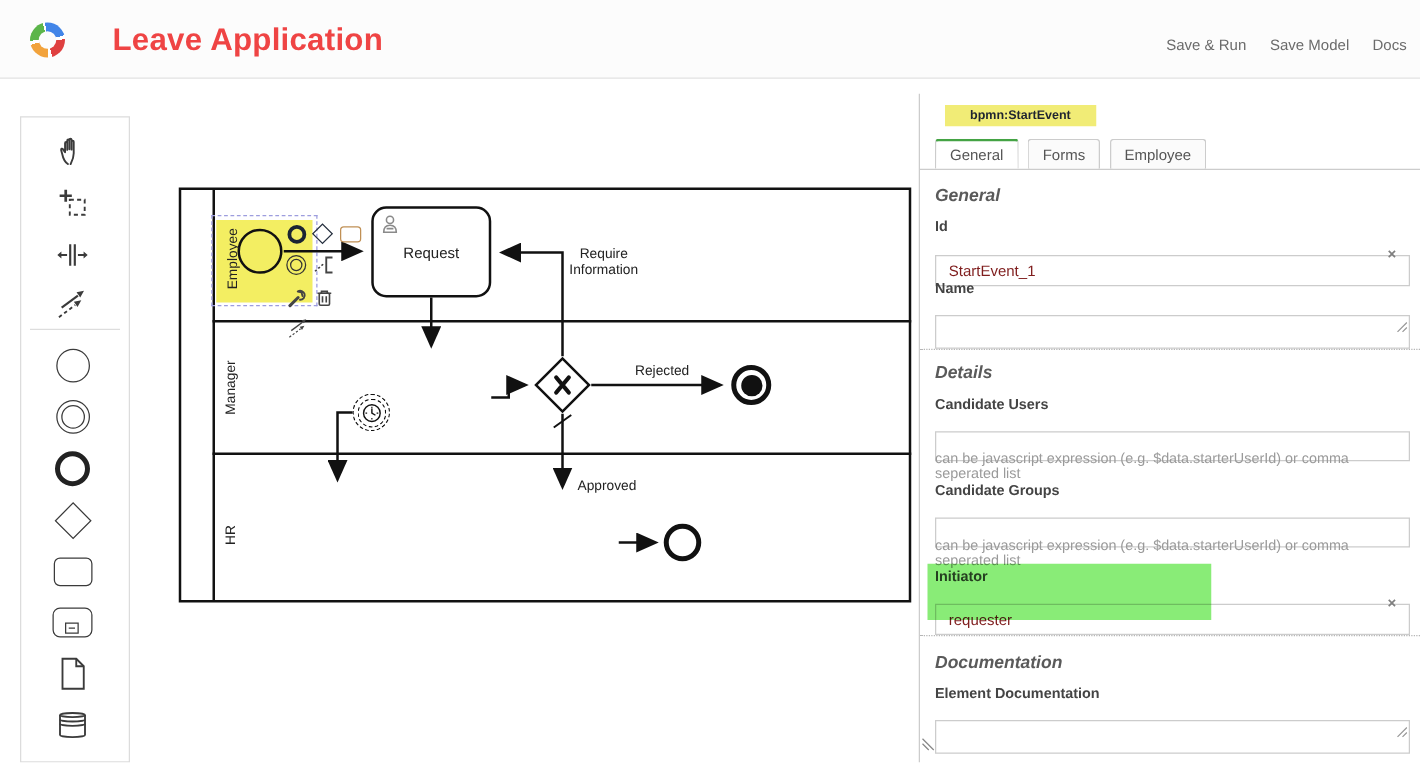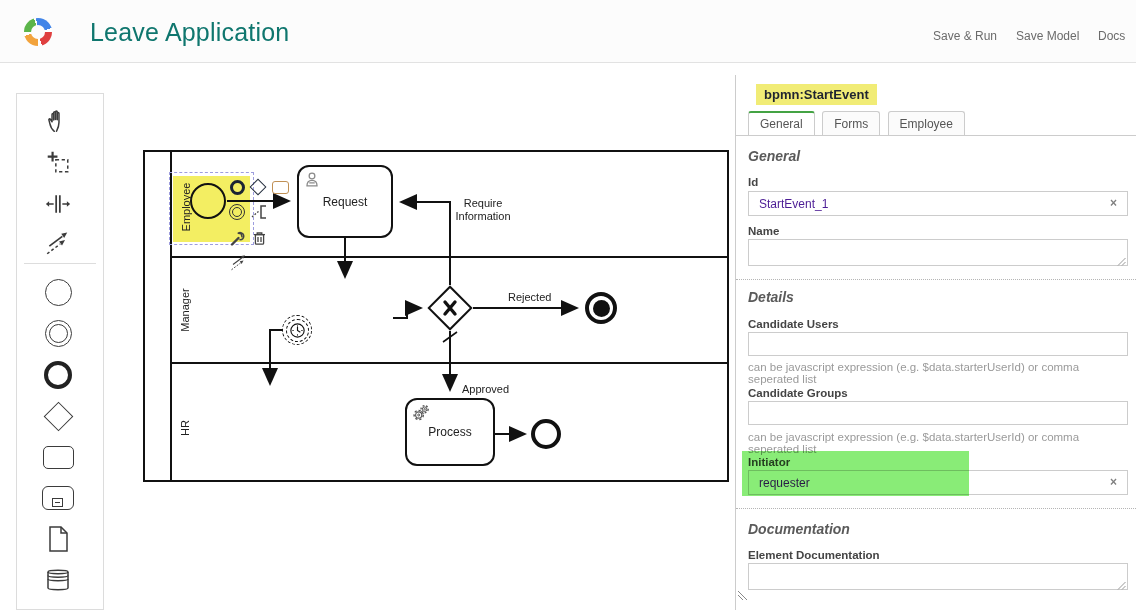--- a/index.html
+++ b/index.html
@@ -6,21 +6,21 @@
   html,body { width:1136px; height:610px; overflow:hidden; background:#fff;
     font-family:"Liberation Sans", sans-serif; }
   #app { position:relative; width:1136px; height:610px; background:#fff; }
 
   
   .header { position:absolute; left:0; top:0; width:1136px; height:63px;
     background:#fcfcfc; border-bottom:1px solid #e2e2e2; }
   .logo { position:absolute; left:24px; top:18px; width:28px; height:28px; border-radius:50%;
     background:conic-gradient(from -8deg,#4285e8 0deg 82deg,#fff 82deg 96deg,#df4040 96deg 172deg,#fff 172deg 186deg,#f2a33c 186deg 262deg,#fff 262deg 276deg,#5cb54a 276deg 352deg,#fff 352deg 360deg); }
   .logo-hole { position:absolute; left:7px; top:7px; width:14px; height:14px; border-radius:50%; background:#fcfcfc; }
-  .app-title { position:absolute; left:90px; top:18px; font-size:25px; color:#0f766e; font-weight:400; letter-spacing:.2px; }
+  .app-title { position:absolute; left:90px; top:18px; font-size:25px; color:#ef4444; font-weight:700; letter-spacing:.2px; }
   .hdr-link { position:absolute; top:29px; font-size:12px; color:#6b6b6b; cursor:pointer; }
 
   
   .palette { position:absolute; left:16px; top:93px; width:88px; height:517px;
     background:#fff; border:1px solid #dcdcdc; }
   .pal-item { position:absolute; left:24px; width:34px; height:34px; display:flex; align-items:center; justify-content:center; }
   .pal-sep { position:absolute; left:7px; top:169px; width:72px; height:0; border-top:1px solid #ddd; }
   .circ { border-radius:50%; border:1.5px solid #3b3b3b; background:#fff; }
   .diam { border:1.5px solid #3b3b3b; transform:rotate(45deg); background:#fff; }
 
@@ -37,30 +37,30 @@
   .flowlabel { position:absolute; font-size:11px; color:#222; z-index:2; background:transparent; }
   .gw { position:absolute; left:427px; top:285px; width:46px; height:46px; z-index:3; }
   .gw-shape { position:absolute; left:7px; top:7px; width:32px; height:32px; background:#fff; border:2px solid #111; transform:rotate(45deg); }
   .hl-yellow-rect { position:absolute; left:173px; top:176px; width:77px; height:66px; background:#f3ee62; z-index:1; }
   .sel-box { position:absolute; left:169px; top:172px; width:85px; height:73px; border:1px dashed #9d9dde; z-index:2; }
   .ctx-pad { position:absolute; left:228px; top:178px; z-index:6; }
   .ctx-item { position:absolute; width:18px; height:18px; display:flex; align-items:center; justify-content:center; cursor:pointer; }
 
   
   .panel { position:absolute; left:735px; top:75px; width:401px; height:535px; background:#fff; border-left:1px solid #ccc; }
-  .sel-type { position:absolute; left:20px; top:9px; font-size:13px; font-weight:bold; color:#1f2430; padding:3px 8px; background:#f1ec76; }
+  .sel-type { position:absolute; left:20px; top:9px; font-size:10px; font-weight:bold; color:#1f2430; padding:3px 20px; background:#f1ec76; }
   .tabs { position:absolute; left:12px; top:36px; height:24px; }
   .tab { position:relative; display:inline-block; padding:5px 11px 4px; font-size:12px; color:#555;
     border:1px solid #ccc; border-bottom:none; border-radius:3px 3px 0 0; margin-right:3px; background:#fbfbfb; cursor:pointer; }
   .tab.active { background:#fff; border-top:2px solid #44a344; padding-top:4px; }
   .tabline { position:absolute; left:0; top:60px; width:400px; border-top:1px solid #ccc; }
   .sec-h { position:absolute; left:12px; font-size:14px; font-weight:bold; font-style:italic; color:#5a5a5a; }
   .fld-l { position:absolute; left:12px; font-size:11.5px; font-weight:bold; color:#444; }
   .inp { position:absolute; left:12px; width:380px; height:25px; border:1px solid #ccc; background:#fff;
-    font-family:"Liberation Sans",sans-serif; font-size:12px; color:#4c1d95; padding:0 24px 0 10px; outline:none; }
+    font-family:"Liberation Sans",sans-serif; font-size:12px; color:#7f1d1d; padding:0 24px 0 10px; outline:none;margin-top:13px; }
   .ta { height:27px; resize:none; padding-top:5px; }
   .clr-x { position:absolute; font-size:12px; font-weight:bold; color:#808080; cursor:pointer; z-index:4; }
   .hint { position:absolute; left:12px; width:385px; font-size:11.5px; color:#9a9a9a; }
   .grp-sep { position:absolute; left:0; width:400px; border-top:1px dotted #b5b5b5; }
   .hl-green { position:absolute; left:6px; top:376px; width:227px; height:45px;
     background:rgba(98,230,74,.75); mix-blend-mode:multiply; z-index:5; pointer-events:none; }
   .rz { position:absolute; pointer-events:none; }
 </style>
 </head>
 <body>
@@ -251,33 +251,20 @@
       <svg style="position:absolute;left:13px;top:13px;" width="20" height="20" viewBox="0 0 20 20" stroke="#111" stroke-width="3.4" stroke-linecap="round">
         <path d="M5 4 L15 16 M15 4 L5 16"></path>
       </svg>
     </div>
 
     <div class="evt" style="left:481px;top:217px;width:32px;height:32px;border:4px solid #111;display:flex;align-items:center;justify-content:center;">
       <div style="width:17px;height:17px;border-radius:50%;background:#111;"></div>
     </div>
 
 
-    <div class="task" style="left:301px;top:323px;width:90px;height:68px;">
-      <span>Process</span>
-      <span class="task-marker">
-        <svg width="18" height="18" viewBox="0 0 18 18" fill="none" stroke="#555">
-          <circle cx="6.7" cy="11" r="4.6" stroke-width="1.4" stroke-dasharray="2.2 2"></circle>
-          <circle cx="6.7" cy="11" r="3.1" stroke-width="1.1"></circle>
-          <circle cx="6.7" cy="11" r="1" stroke-width="1"></circle>
-          <circle cx="12.6" cy="5.2" r="3.6" stroke-width="1.3" stroke-dasharray="1.9 1.7"></circle>
-          <circle cx="12.6" cy="5.2" r="2.3" stroke-width="1"></circle>
-          <circle cx="12.6" cy="5.2" r=".8" stroke-width=".9"></circle>
-        </svg>
-      </span>
-    </div>
 
     <div class="evt" style="left:427px;top:344px;width:30px;height:30px;border:4px solid #111;"></div>
 
     <div class="flowlabel" style="left:346px;top:122px;width:66px;text-align:center;line-height:13px;">Require Information</div>
     <div class="flowlabel" style="left:404px;top:216px;">Rejected</div>
     <div class="flowlabel" style="left:358px;top:308px;">Approved</div>
   </div>
 
   <div class="panel">
 

